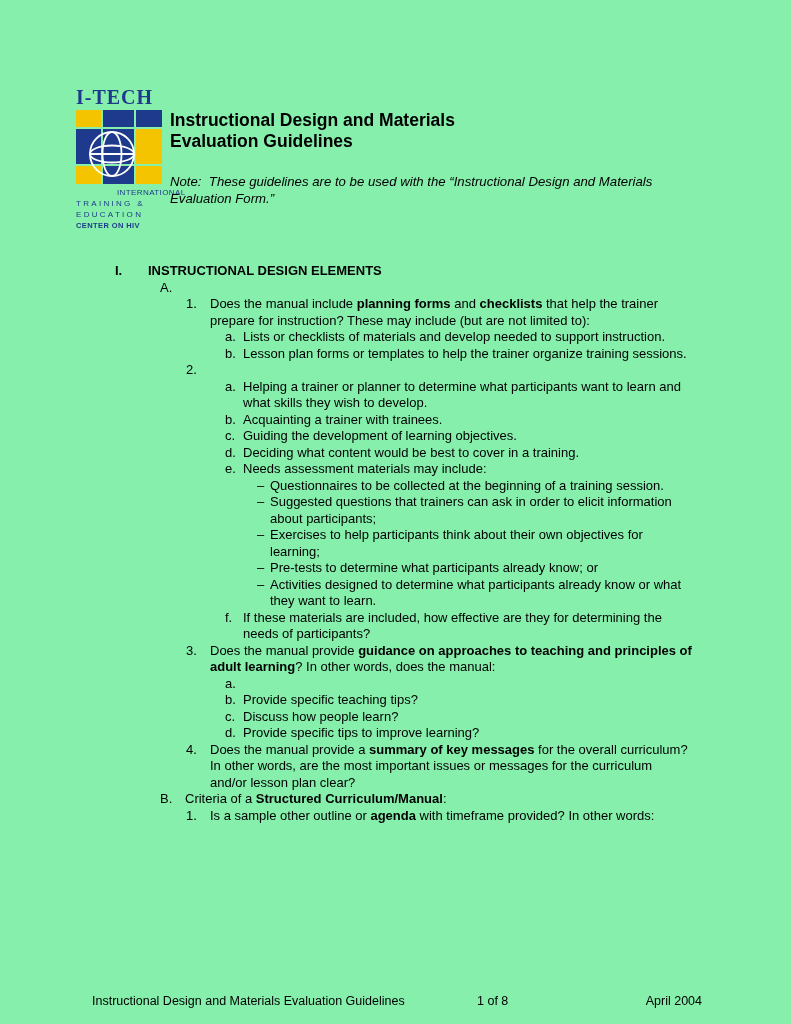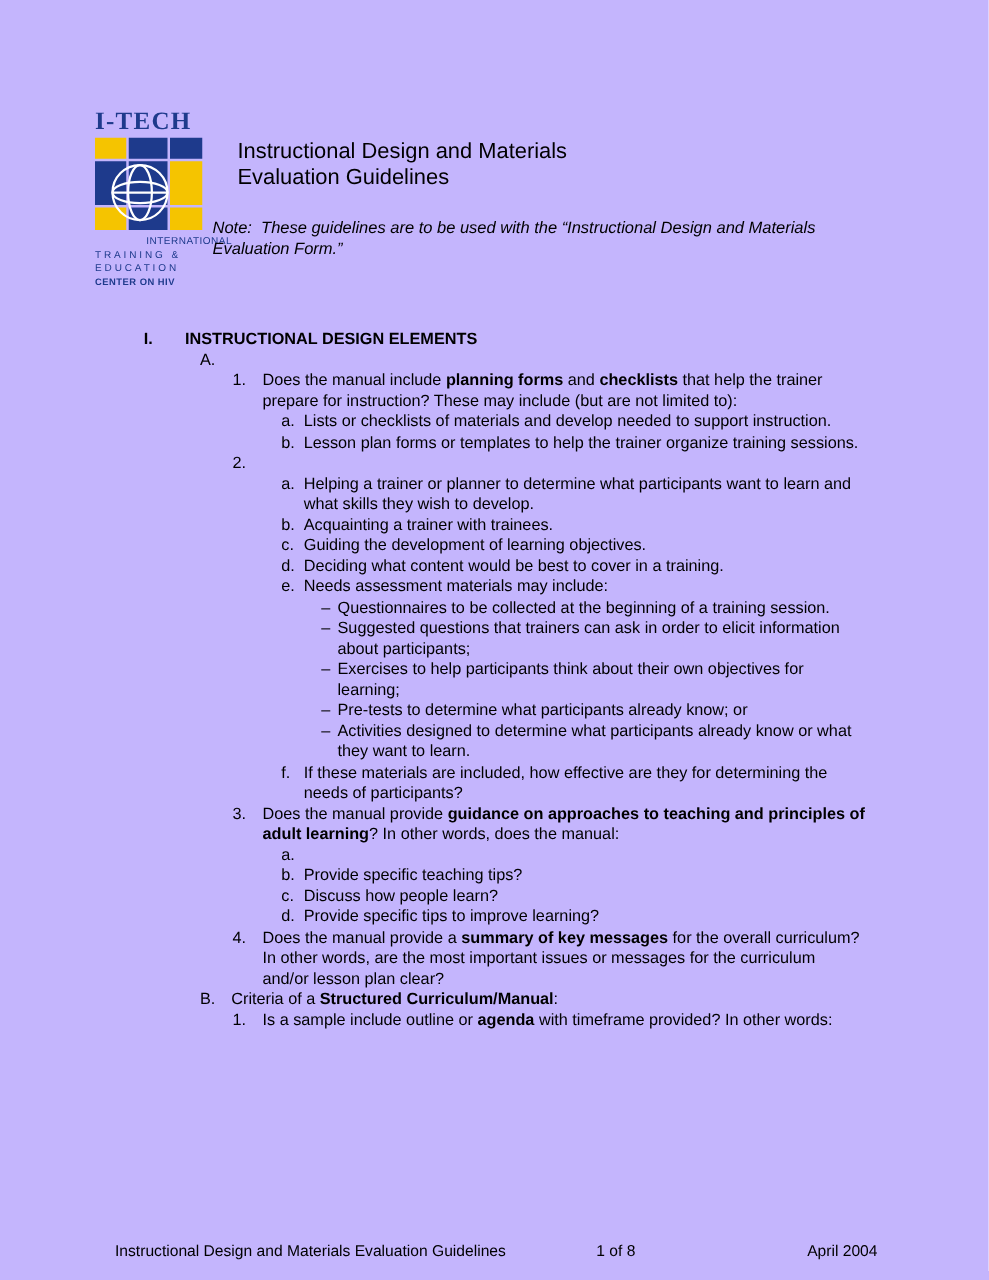--- a/index.html
+++ b/index.html
@@ -3,41 +3,41 @@
 <meta charset="utf-8">
 <style>
   * { margin: 0; padding: 0; box-sizing: border-box; }
   html, body { background: #ffffff; }
   body { font-family: "Liberation Sans", sans-serif; color: #000; }
 
   .page {
     position: relative;
     width: 791px;
     height: 1024px;
-    background: #c4b5fd;
+    background: #86efac;
     overflow: hidden;
   }
 
   
   .header { position: absolute; top: 86px; left: 76px; display: flex; }
   .logo-col { width: 88px; flex-shrink: 0; }
   .wordmark {
     font-size: 20px; font-weight: bold; color: var(--navy, #1e3a8c);
     letter-spacing: 1px; line-height: 22px;
     font-family: "Liberation Serif", serif;
   }
   .logo-mark { display: block; margin-top: 2px; }
   .caption { margin-top: 4px; color: var(--navy, #1e3a8c); }
   .caption div { white-space: nowrap; }
   .cap0 { font-size: 8px; letter-spacing: 0.4px; margin-left: 41px; }
   .cap1, .cap2 { font-size: 8px; letter-spacing: 2.3px; margin-top: 2px; }
   .cap3 { font-size: 7.5px; font-weight: bold; letter-spacing: 0.4px; margin-top: 2px; }
 
   .title-col { margin-left: 6px; width: 524px; padding-top: 24px; }
-  .doc-title { font-size: 17.5px; font-weight: normal; line-height: 21px; color: #000; margin-left: 20px; }
+  .doc-title { font-size: 17.5px; font-weight: bold; line-height: 21px; color: #000; }
   .note {
     margin-top: 21px; font-style: italic; font-size: 13.2px;
     line-height: 17px; white-space: pre-wrap;
   }
 
   
   .outline {
     position: absolute; top: 263px; left: 92px; width: 600px;
     font-size: 13px; line-height: 16.5px;
   }
@@ -193,21 +193,21 @@
       <div class="oitem lvl2">
         <span class="marker">4.</span>
         <span class="otext"><span>Does the manual provide a </span><span class="b">summary of key messages</span><span> for the overall curriculum?  In other words, are the most important issues or messages for the curriculum and/or lesson plan clear?</span></span>
       </div>
       <div class="oitem lvl1">
         <span class="marker">B.</span>
         <span class="otext"><span>Criteria of a </span><span class="b">Structured Curriculum/Manual</span><span>:</span></span>
       </div>
       <div class="oitem lvl2">
         <span class="marker">1.</span>
-        <span class="otext"><span>Is a sample include outline or </span><span class="b">agenda</span><span> with timeframe provided? In other words:</span></span>
+        <span class="otext"><span>Is a sample other outline or </span><span class="b">agenda</span><span> with timeframe provided? In other words:</span></span>
       </div>
     </div>
 
   <div class="footer">
     <span class="f-left">Instructional Design and Materials Evaluation Guidelines</span>
     <span class="f-center">1 of 8</span>
     <span class="f-right">April 2004</span>
   </div>
 
 </div>

